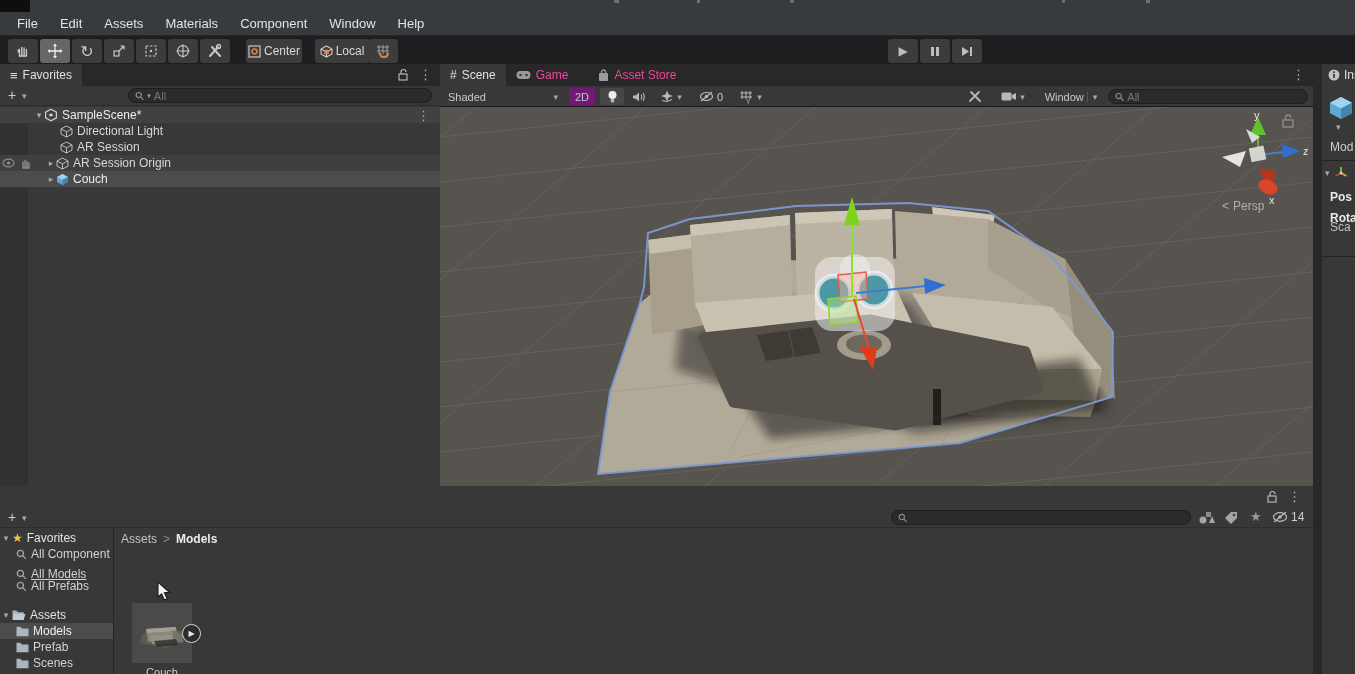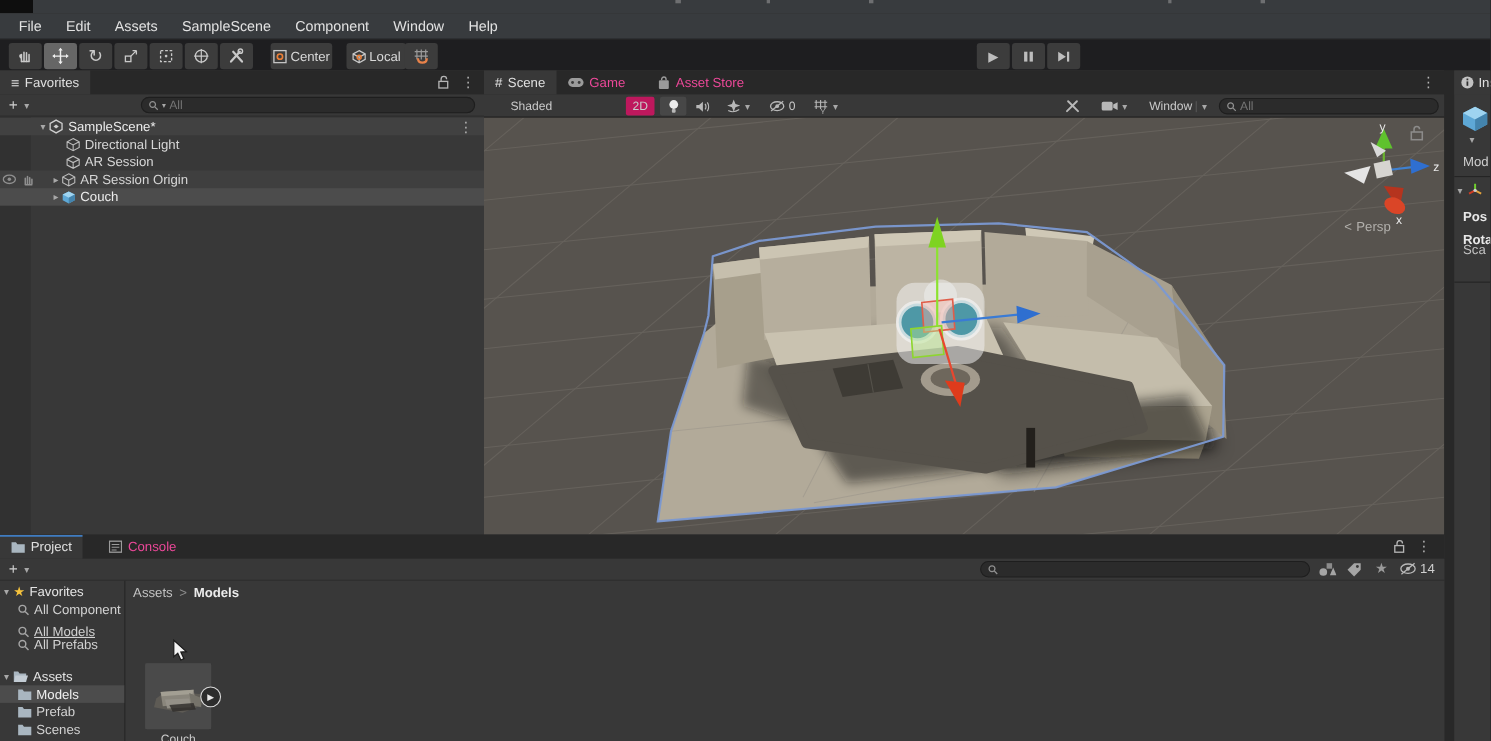--- a/index.html
+++ b/index.html
@@ -37,21 +37,21 @@
   #hierarchy { left:0; top:64px; width:440px; height:422px; background:#383838; }
   #h-toolbar { position:absolute; left:0; top:22px; width:440px; height:20px; background:#383838; border-bottom:1px solid #2c2c2c; }
   #h-gutter { position:absolute; left:0; top:42px; width:28px; bottom:0; background:#313131; }
   .hrow { position:absolute; left:0; width:440px; height:16px; display:flex; align-items:center; font-size:12px; color:#d6d6d6; }
   .hrow .caret { width:10px; text-align:center; }
   .hrow .go-icon { margin-right:4px; display:flex; }
 
   
   #scenepanel { left:440px; top:64px; width:873px; height:422px; background:#383838; }
   #s-toolbar { position:absolute; left:0; top:22px; width:873px; height:21px; background:#383838; border-bottom:1px solid #1a1a1a; }
-  .sctrl { position:absolute; top:2px; height:17px; display:flex; align-items:center; justify-content:center; gap:3px; color:#cacaca; font-size:11px; background:#be185d; border-radius:2px; }
+  .sctrl { position:absolute; top:2px; height:17px; display:flex; align-items:center; justify-content:center; gap:3px; color:#cacaca; font-size:11px; background:#701a75; border-radius:2px; }
   .sctrl.flat { background:transparent; }
   #viewport { position:absolute; left:0; top:43px; width:873px; height:379px; background:#57534e; overflow:hidden; }
 
   
   #inspector { left:1322px; top:64px; width:33px; height:610px; background:#383838; overflow:hidden; }
   .ins-label { position:absolute; left:8px; color:#cfcfcf; font-size:12px; white-space:nowrap; }
   .ins-sep { position:absolute; left:0; width:33px; height:1px; background:#242424; }
 
   
   #project { left:0; top:486px; width:1313px; height:188px; background:#383838; }
@@ -79,21 +79,21 @@
     <div class="abs remnant" style="left:697px;width:3px;"></div>
     <div class="abs remnant" style="left:790px;width:4px;"></div>
     <div class="abs remnant" style="left:1062px;width:3px;"></div>
     <div class="abs remnant" style="left:1146px;width:4px;"></div>
   </div>
 
   <div id="menubar" class="abs">
     <div class="menu-item">File</div>
     <div class="menu-item">Edit</div>
     <div class="menu-item">Assets</div>
-    <div class="menu-item">SampleScene</div>
+    <div class="menu-item">Materials</div>
     <div class="menu-item">Component</div>
     <div class="menu-item">Window</div>
     <div class="menu-item">Help</div>
   </div>
 
   <div id="toolbar" class="abs">
     <div class="tbtn" style="left:8px;width:30px;">
       <svg width="16" height="16" viewBox="0 0 16 16">
           <path d="M4.5 13 V6.5 M6.8 13 V4.5 M9.1 13 V5 M11.4 12.5 V6.5 M4.5 10 q-2 -1.5 -1 -3" stroke="#c9c9c9" stroke-width="1.4" fill="none" stroke-linecap="round"></path>
           <path d="M4 13 h8" stroke="#c9c9c9" stroke-width="1.4"></path>
@@ -282,21 +282,21 @@
             <path d="M3.5 4 V3 a2 2 0 0 1 4 0 V4" fill="none" stroke="#9b9b9b" stroke-width="1.3"></path>
           </svg>
         <span>Asset Store</span>
       </div>
     </div>
     <div class="panel-corner" style="right:8px;">
       <span class="vdots">⋮</span>
     </div>
 
     <div id="s-toolbar">
-      <div class="sctrl flat" style="left:20px;width:120px;justify-content:flex-start;padding:0 4px;">
+      <div class="sctrl flat" style="left:4px;width:120px;justify-content:flex-start;padding:0 4px;">
         <span>Shaded</span>
         <span class="caret" style="position:absolute;right:6px;">▾</span>
       </div>
       <div class="sctrl" style="left:129px;width:26px;">
           <span>2D</span>
         </div>
       <div class="sctrl" style="left:160px;width:24px;background:#474747;">
         <svg width="11" height="14" viewBox="0 0 11 14">
             <circle cx="5.5" cy="5" r="4" fill="#ececec"></circle>
             <rect x="3.8" y="9" width="3.4" height="3.5" rx="1" fill="#b8b8b8"></rect>
@@ -510,35 +510,20 @@
           <circle cx="7" cy="7" r="1.5" fill="#cfcfcf"></circle>
       </svg>
     </div>
     <span class="ins-label" style="top:126px;font-weight:bold;color:#e8e8e8;">Pos</span>
     <span class="ins-label" style="top:147px;font-weight:bold;color:#e8e8e8;">Rota</span>
     <span class="ins-label" style="top:156px;color:#c2c2c2;">Sca</span>
     <div class="ins-sep" style="top:192px;"></div>
   </div>
 
   <div id="project" class="abs">
-    <div class="tabbar">
-      <div class="tab active focus-top">
-        <svg width="13" height="11" viewBox="0 0 13 11">
-            <path d="M0.5 1 h4 l1.3 1.8 h6.7 V10.5 H0.5 Z" fill="#a9b6c0"></path>
-          </svg>
-        <span>Project</span>
-      </div>
-      <div class="tab" style="margin-left:14px;">
-        <svg width="12" height="12" viewBox="0 0 12 12">
-            <rect x="0.5" y="1" width="11" height="10" fill="none" stroke="#9b9b9b" stroke-width="1.2"></rect>
-            <path d="M2.5 4 H9.5 M2.5 6.5 H9.5 M2.5 9 H7" stroke="#9b9b9b" stroke-width="1.1"></path>
-          </svg>
-        <span>Console</span>
-      </div>
-    </div>
     <div class="panel-corner" style="right:12px;">
       <svg width="12" height="13" viewBox="0 0 12 13">
           <rect x="2" y="6" width="8" height="6" fill="none" stroke="#b5b5b5" stroke-width="1.2"></rect>
           <path d="M4 6 V4 a2.5 2.5 0 0 1 5 0" fill="none" stroke="#b5b5b5" stroke-width="1.2"></path>
         </svg>
       <span class="vdots">⋮</span>
     </div>
 
     <div id="p-toolbar">
       <span style="position:absolute;left:8px;top:1px;font-size:14px;color:#cfcfcf;">+</span>

